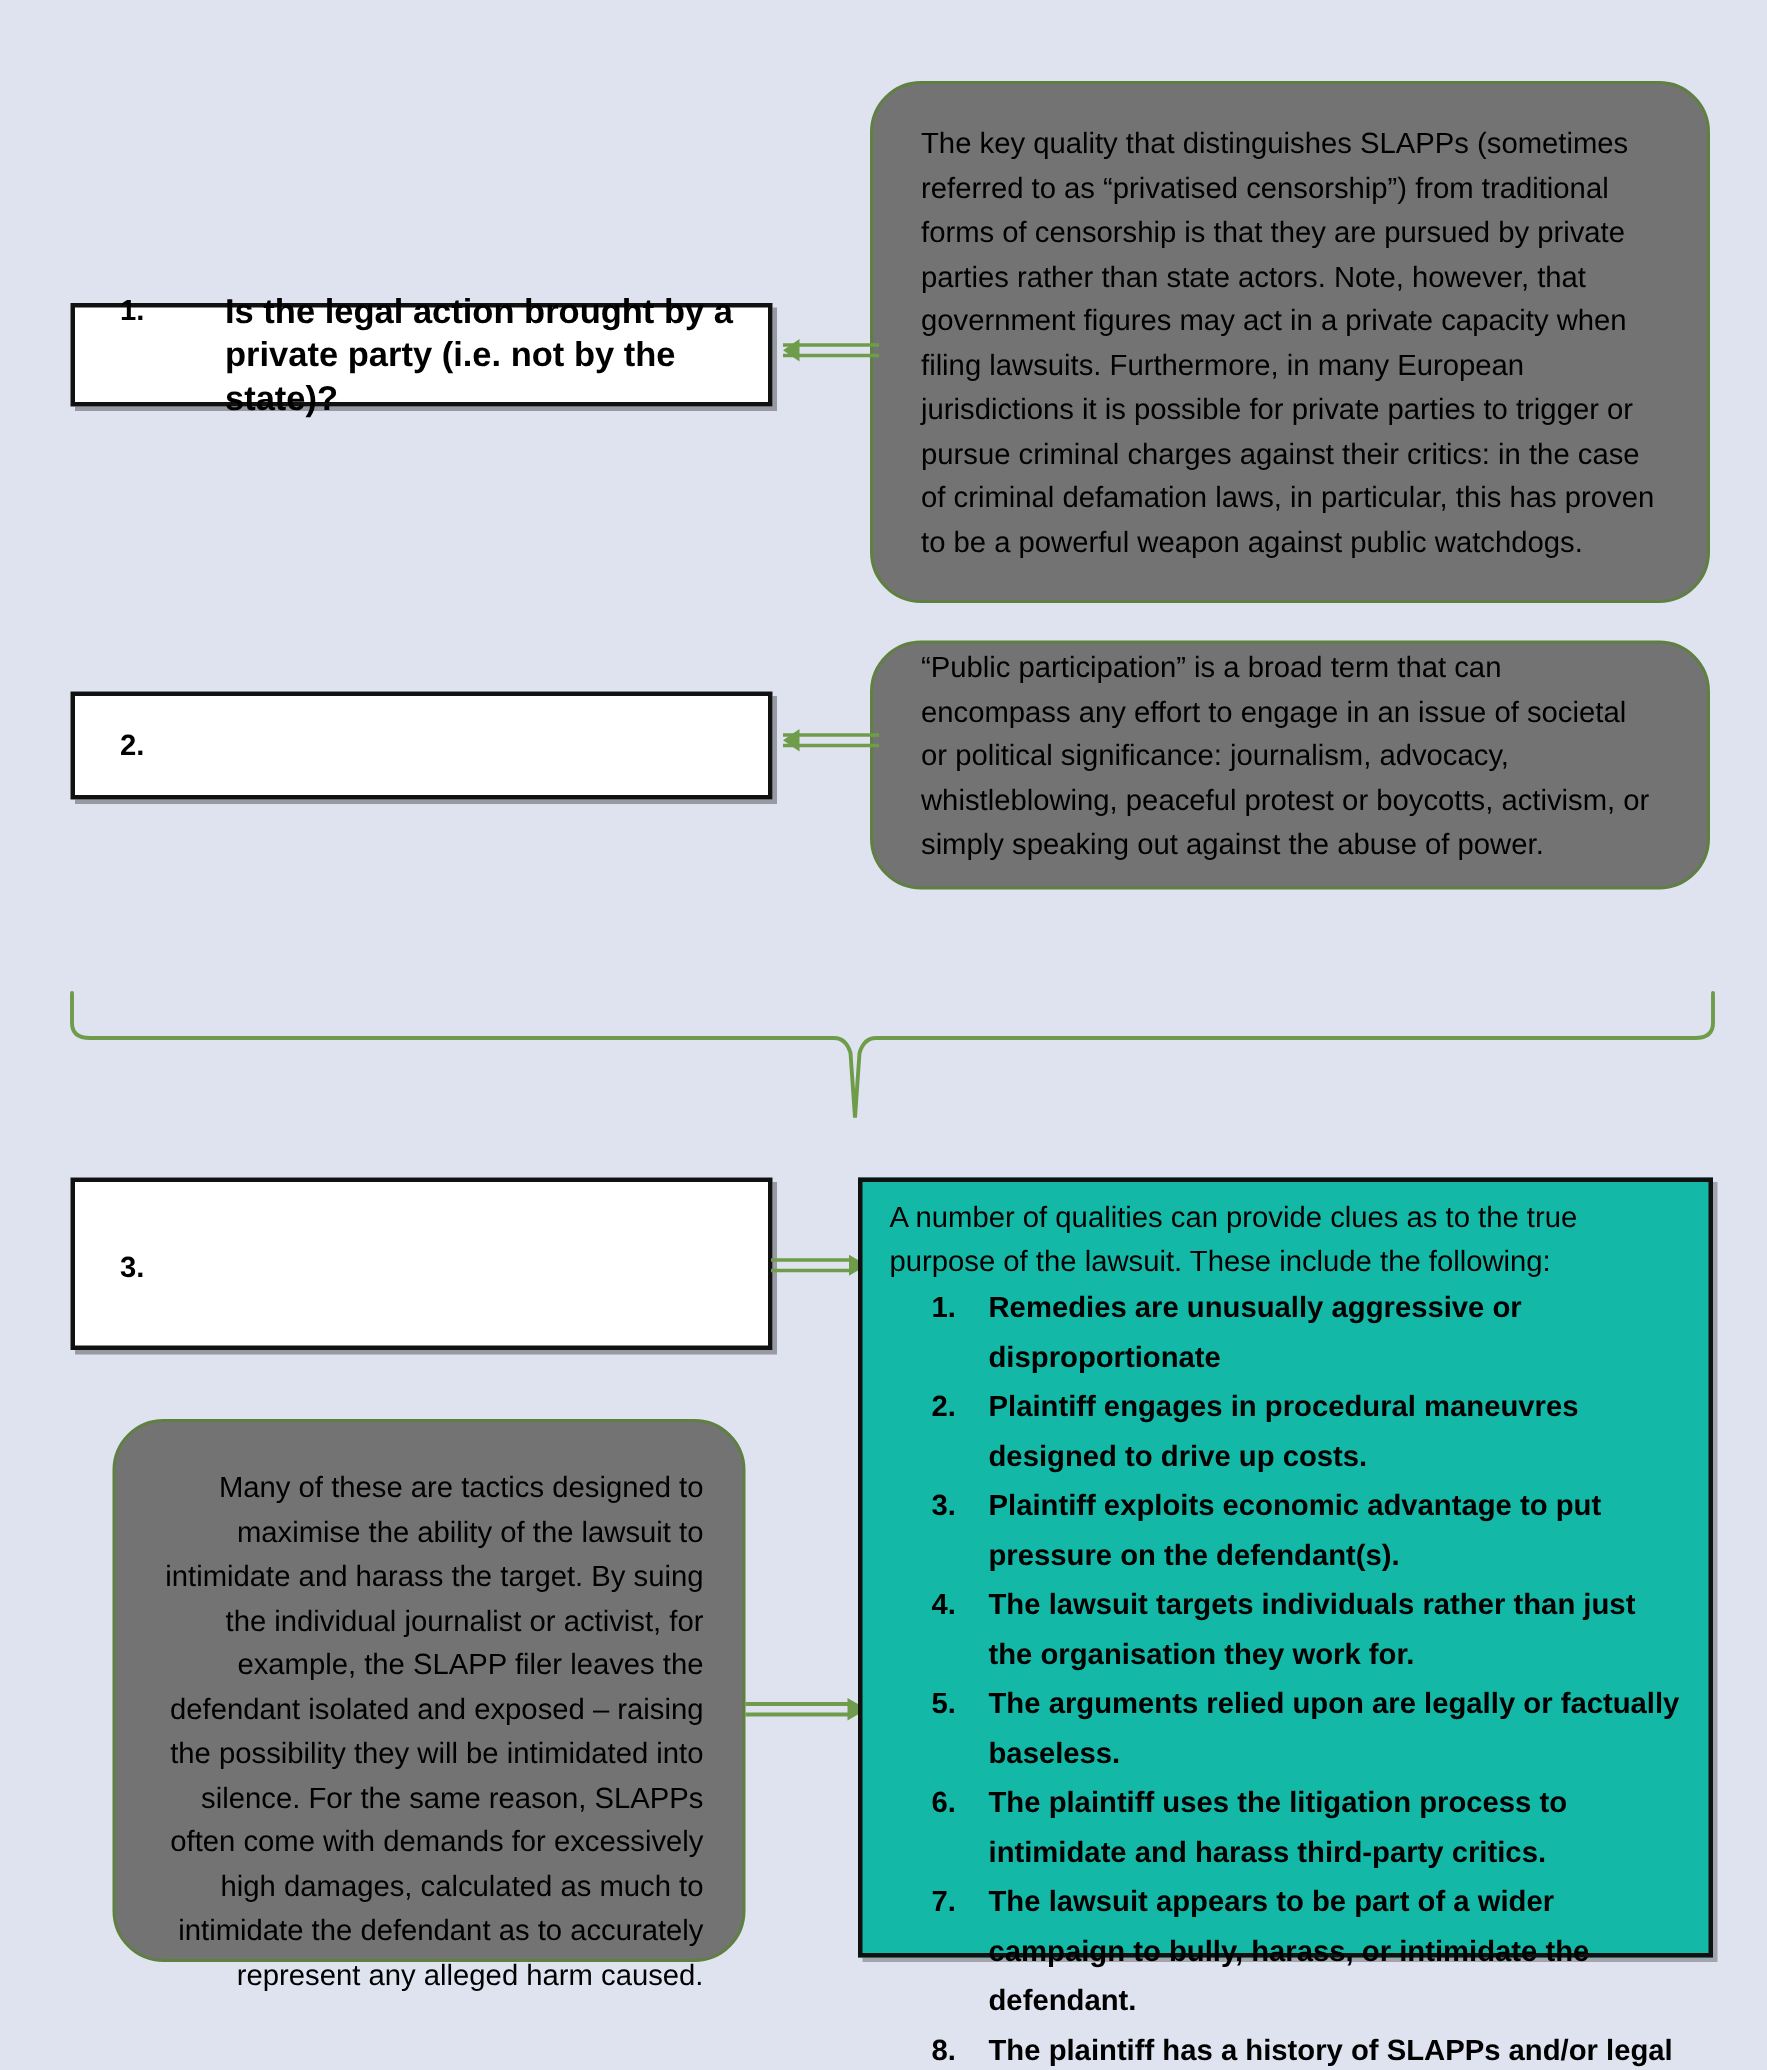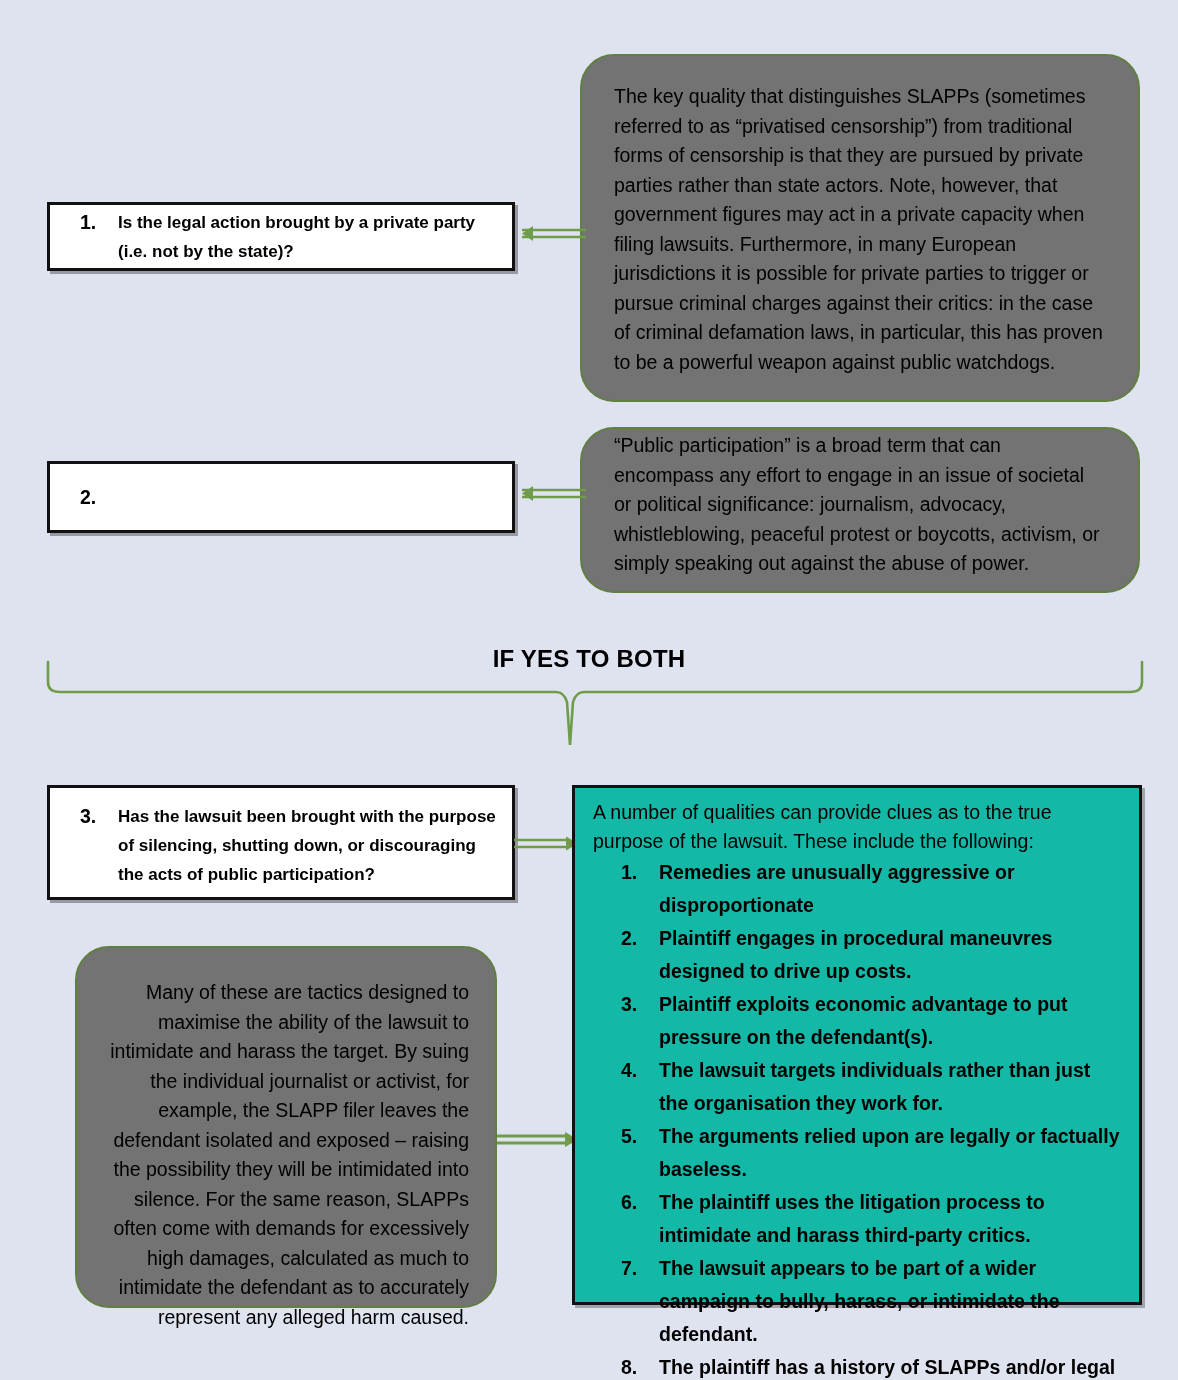--- a/index.html
+++ b/index.html
@@ -40,23 +40,24 @@
   }
   .qnum {
     font-weight: bold;
     font-size: 19.5px;
     line-height: 29px;
     width: 38px;
     flex: 0 0 38px;
   }
   .qtext {
     font-weight: bold;
-    font-size: 17px;
+    font-size: 23px;
     line-height: 29px;
     flex: 1 1 auto;
+    margin-left: 32px;
   }
 
   #q1 { left: 47px;  top: 202px; width: 468px; height: 69px; }
   #q2 { left: 47px;  top: 461px; width: 468px; height: 72px; }
   #q3 { left: 47px;  top: 785px; width: 468px; height: 115px; }
   #q3 .qrow { align-items: flex-start; padding-top: 11px; }
 
   
   .note {
     position: absolute;
@@ -174,26 +175,24 @@
   <svg class="conn" style="left:508px; top:482px; width:80px; height:24px;" viewBox="0 0 80 24">
     <line x1="78" y1="8" x2="14" y2="8" stroke="#6f9c4a" stroke-width="2.4"></line>
     <line x1="78" y1="15" x2="14" y2="15" stroke="#6f9c4a" stroke-width="2.4"></line>
     <polygon points="14,11.5 25,4 25,19" fill="#6f9c4a"></polygon>
   </svg>
 
   <svg id="bracket-svg" viewBox="0 0 1110 130">
     <path d="M 8 32 L 8 52 Q 8 62 20 62 L 516 62 Q 524 62 527 72 L 530 115
              L 533 72 Q 536 62 544 62 L 1090 62 Q 1102 62 1102 52 L 1102 32" fill="none" stroke="#6f9c4a" stroke-width="2.6" stroke-linecap="round"></path>
   </svg>
-  <div id="ifyes-label">IF YES TO BOTH</div>
 
   <div class="qbox" id="q3">
     <div class="qrow">
       <span class="qnum">3.</span>
-      <span class="qtext">Has the lawsuit been brought with the purpose of silencing, shutting down, or discouraging the acts of public participation?</span>
     </div>
   </div>
 
   <svg class="conn" style="left:512px; top:832px; width:68px; height:24px;" viewBox="0 0 68 24">
     <line x1="2" y1="8" x2="56" y2="8" stroke="#6f9c4a" stroke-width="2.4"></line>
     <line x1="2" y1="15" x2="56" y2="15" stroke="#6f9c4a" stroke-width="2.4"></line>
     <polygon points="66,11.5 54,4.5 54,18.5" fill="#6f9c4a"></polygon>
   </svg>
 
   <div class="note" id="note3">

